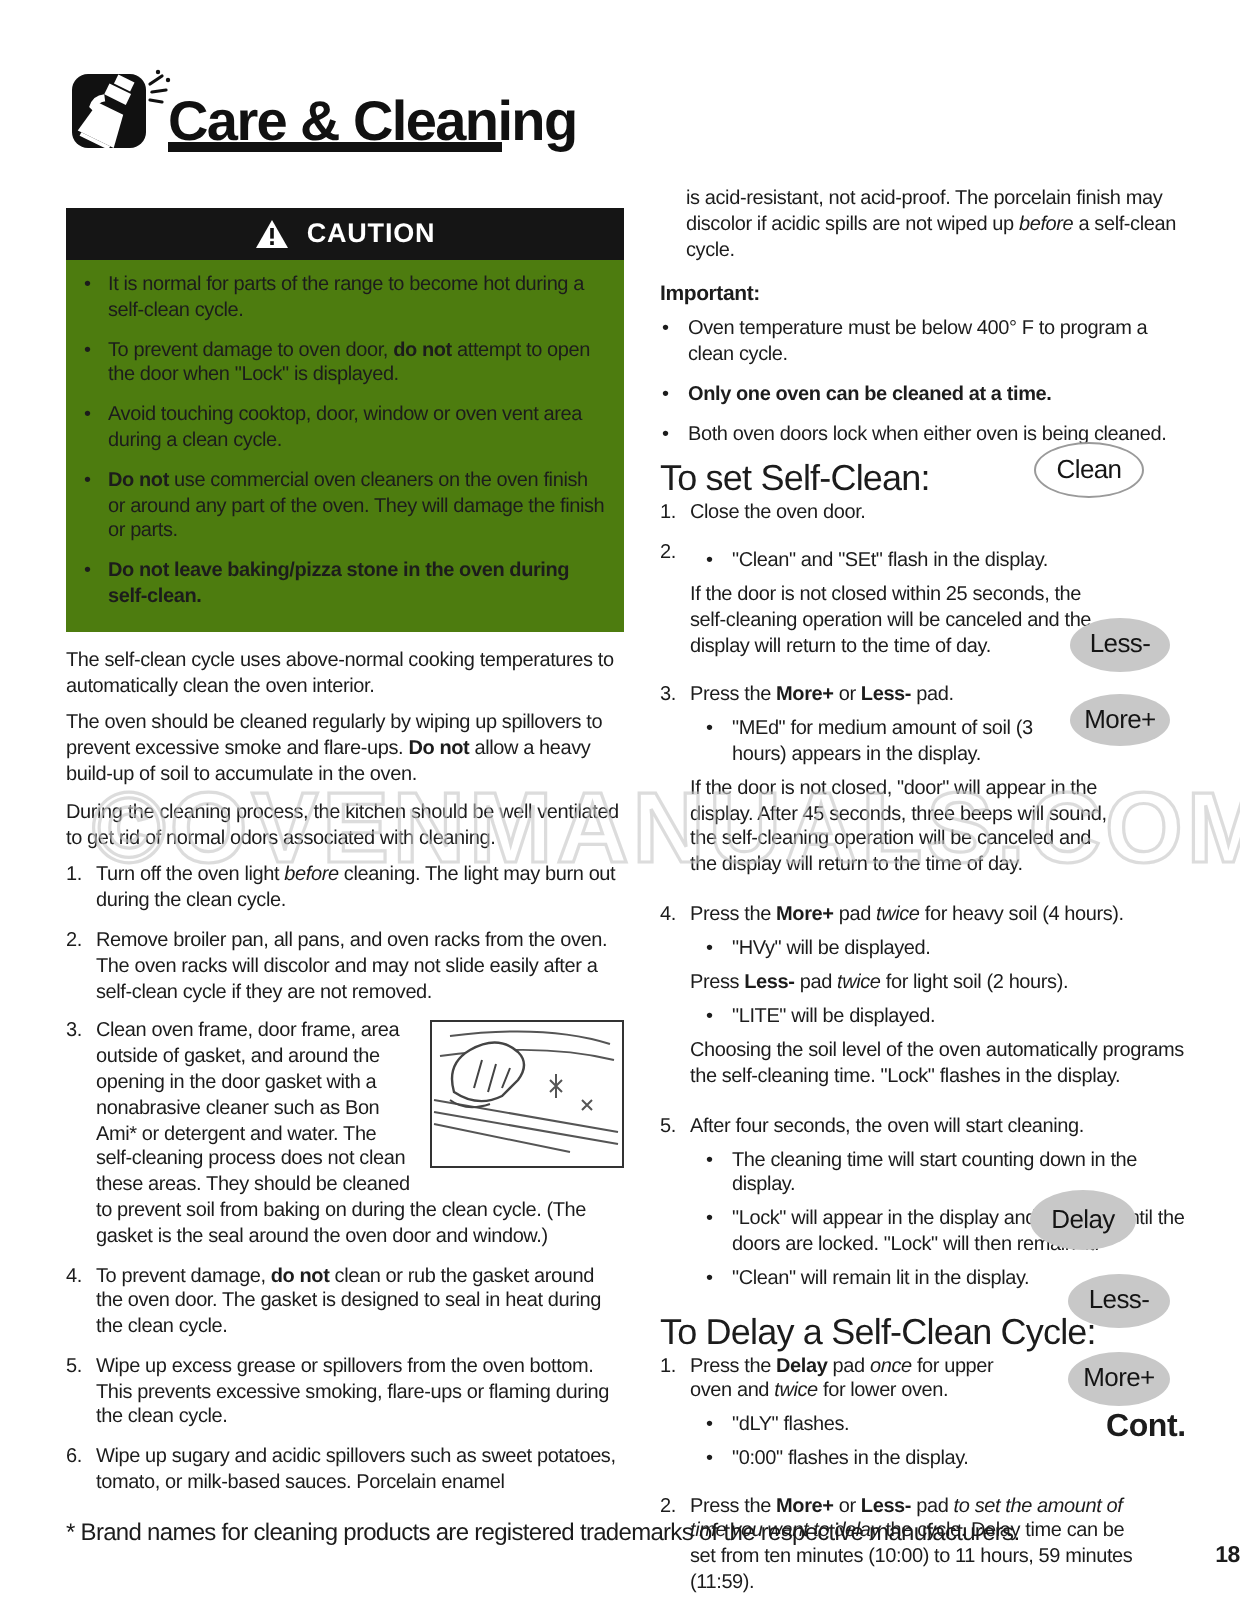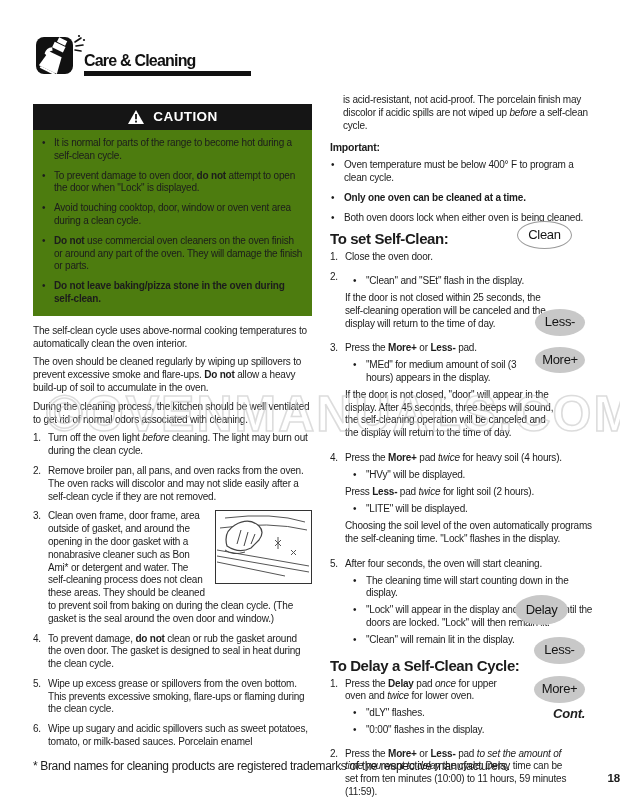--- a/index.html
+++ b/index.html
@@ -4,29 +4,29 @@
 <style>
   html,body { margin:0; padding:0; background:#ffffff; }
   .page {
     position:relative; width:620px; height:802px; overflow:hidden;
     background:#ffffff; color:#1c1c1c;
     font-family:"Liberation Sans", sans-serif;
     font-size:10px; line-height:12.8px; letter-spacing:-0.2px;
   }
   
   .logo { position:absolute; left:35px; top:33px; }
-  .brand { position:absolute; left:84px; top:48px; font-size:16px; line-height:26px;
+  .brand { position:absolute; left:84px; top:48px; font-size:28px; line-height:26px;
            font-weight:bold; letter-spacing:-0.8px; color:#111; }
   .brand-rule { position:absolute; left:84px; top:71px; width:167px; height:4.5px; background:#111; }
   
   .col-left  { position:absolute; left:33px;  top:92px; width:279px; }
   .col-right { position:absolute; left:330px; top:92px; width:268px; }
   h1.sec { font-size:18.5px; line-height:20px; letter-spacing:-0.5px; margin:0 0 7px 0; font-weight:bold; }
   h2.before { font-size:16.5px; line-height:18px; letter-spacing:-0.5px; margin:12px 0 4px 0; font-weight:bold; }
-  h3.sub { font-size:15px; line-height:16px; letter-spacing:-0.4px; margin:1px 0 4px 0; font-weight:bold; }
+  h3.sub { font-size:18px; line-height:16px; letter-spacing:-0.4px; margin:1px 0 4px 0; font-weight:normal; }
   h4.imp { font-size:10.5px; margin:9px 0 5px 0; font-weight:bold; }
   
   .caution { background:#4d7c0f; margin:12px 0 9px 0; padding-bottom:10px; }
   .caution-head { height:26px; background:#151515; color:#fff; display:flex; align-items:center;
                   justify-content:center; gap:8px; font-weight:bold; font-size:13.5px; letter-spacing:0.4px; }
   .c-brow { display:flex; padding:7px 8px 0 8px; }
   .c-brow .bmark { width:12px; flex:none; }
   
   .para { margin:0 0 6px 0; }
   .brow { display:flex; margin-bottom:7px; }
@@ -46,21 +46,21 @@
   .oval { position:absolute; border-radius:50%; display:flex; align-items:center; justify-content:center;
           font-size:13px; letter-spacing:-0.3px; color:#141414; z-index:2; }
   .oval.gray  { background:#c8c8c8; }
   .oval.white { background:#fff; border:1px solid #9a9a9a; }
   .oval-clean { left:517px; top:221px; width:53px; height:26px; }
   .oval-less1 { left:535px; top:309px; width:50px; height:27px; }
   .oval-more1 { left:535px; top:347px; width:50px; height:26px; }
   .oval-delay { left:515px; top:595px; width:53px; height:30px; }
   .oval-less2 { left:534px; top:637px; width:51px; height:27px; }
   .oval-more2 { left:534px; top:676px; width:51px; height:27px; }
-  .cont-label { position:absolute; left:553px; top:708px; font-weight:bold; font-size:13px; z-index:2;font-style:italic; }
+  .cont-label { position:absolute; left:553px; top:708px; font-weight:bold; font-size:16px; z-index:2; }
   
   .watermark { position:absolute; left:46px; top:386px; width:574px; z-index:3; pointer-events:none;
                font-size:50px; line-height:56px; font-weight:bold; letter-spacing:2px; white-space:nowrap;
                color:rgba(255,255,255,0); -webkit-text-stroke:1.6px #c6c6c6; opacity:0.6; }
   
   .footnote { position:absolute; left:33px; top:760px; width:560px; font-size:12px; letter-spacing:-0.35px; }
   .pagenum  { position:absolute; left:0; top:772px; width:620px; text-align:right;
               font-weight:bold; font-size:11.5px; }
   b { font-weight:bold; } i { font-style:italic;text-align:center; }
 </style>

